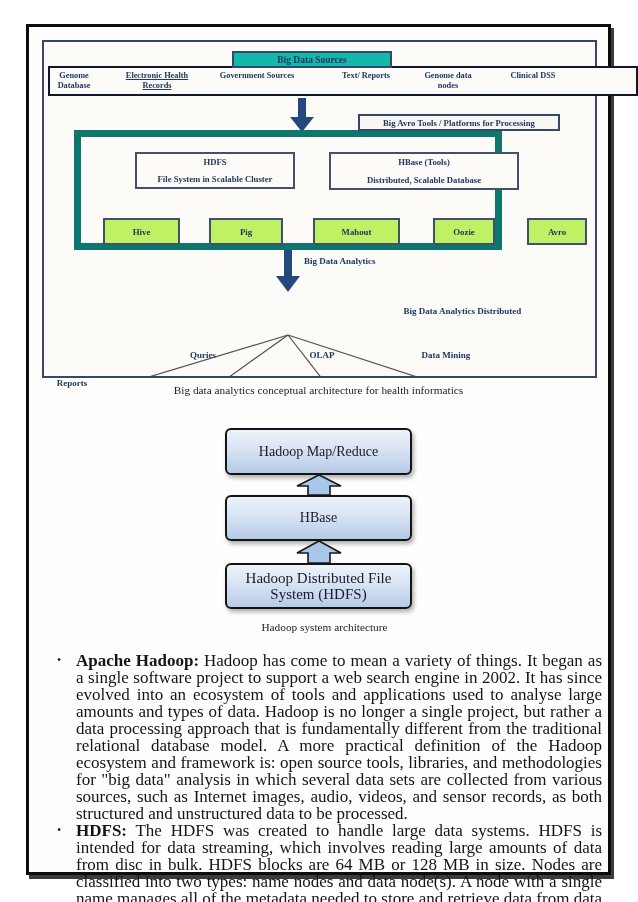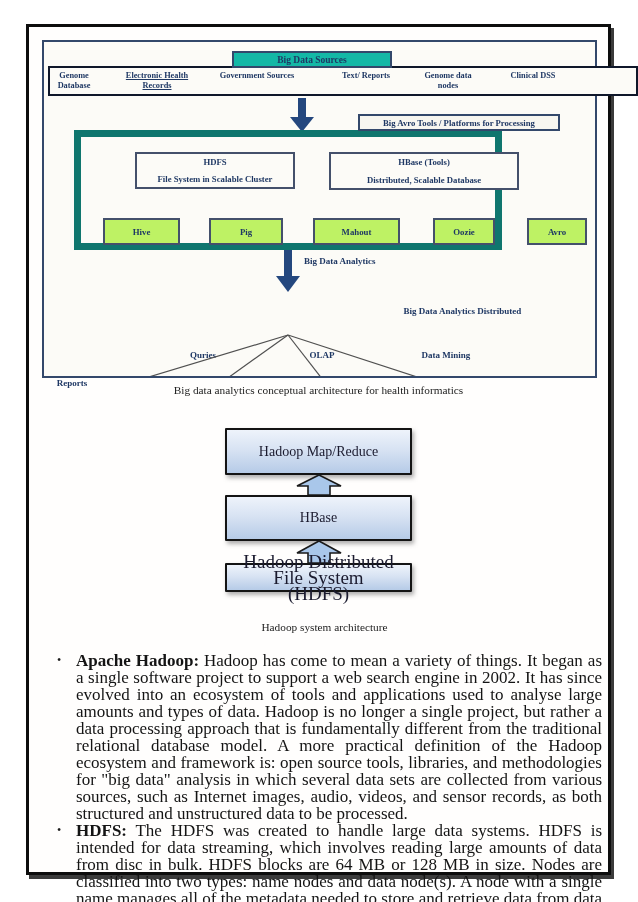--- a/index.html
+++ b/index.html
@@ -64,29 +64,29 @@
     font-size:11.3px;color:#1c1c1c;
   }
   .caption-1{top:357px;}
   .caption-2{top:594px;padding-left:6px;}
   
   .d2{
     position:absolute;left:196px;top:401px;width:187px;
     display:flex;flex-direction:column;align-items:center;
   }
   .h-box{
-    width:100%;border:2px solid #141414;border-radius:1px;
+    width:100%;border:2px solid #141414;border-radius:6px;
     background:linear-gradient(180deg,#eef3fb 0%,#d8e3f3 45%,#b6cbe7 100%);
     box-shadow:2px 3px 4px rgba(110,110,110,0.55);
     display:flex;align-items:center;justify-content:center;text-align:center;
     font-size:14px;color:#1a1a2e;box-sizing:border-box;
   }
   .h-box-1{height:47px;}
   .h-box-2{height:46px;}
-  .h-box-3{height:29px;font-size:19px;line-height:16px;padding:2px 14px;}
+  .h-box-3{height:46px;font-size:15px;line-height:16px;padding:2px 14px;}
   .h-arrow{display:block;margin:-1px 0;}
   
   .bullets{position:absolute;left:28px;top:625px;width:545px;}
   .bullet-item{display:flex;}
   .bullet-item .dot{width:19px;text-align:left;font-size:12px;line-height:17px;}
   .bullet-item .dot::before{content:"\2022";}
   .bullet-item p{
     flex:1;margin:0;text-align:justify;
     font-size:17px;line-height:17px;color:#141414;
   }

